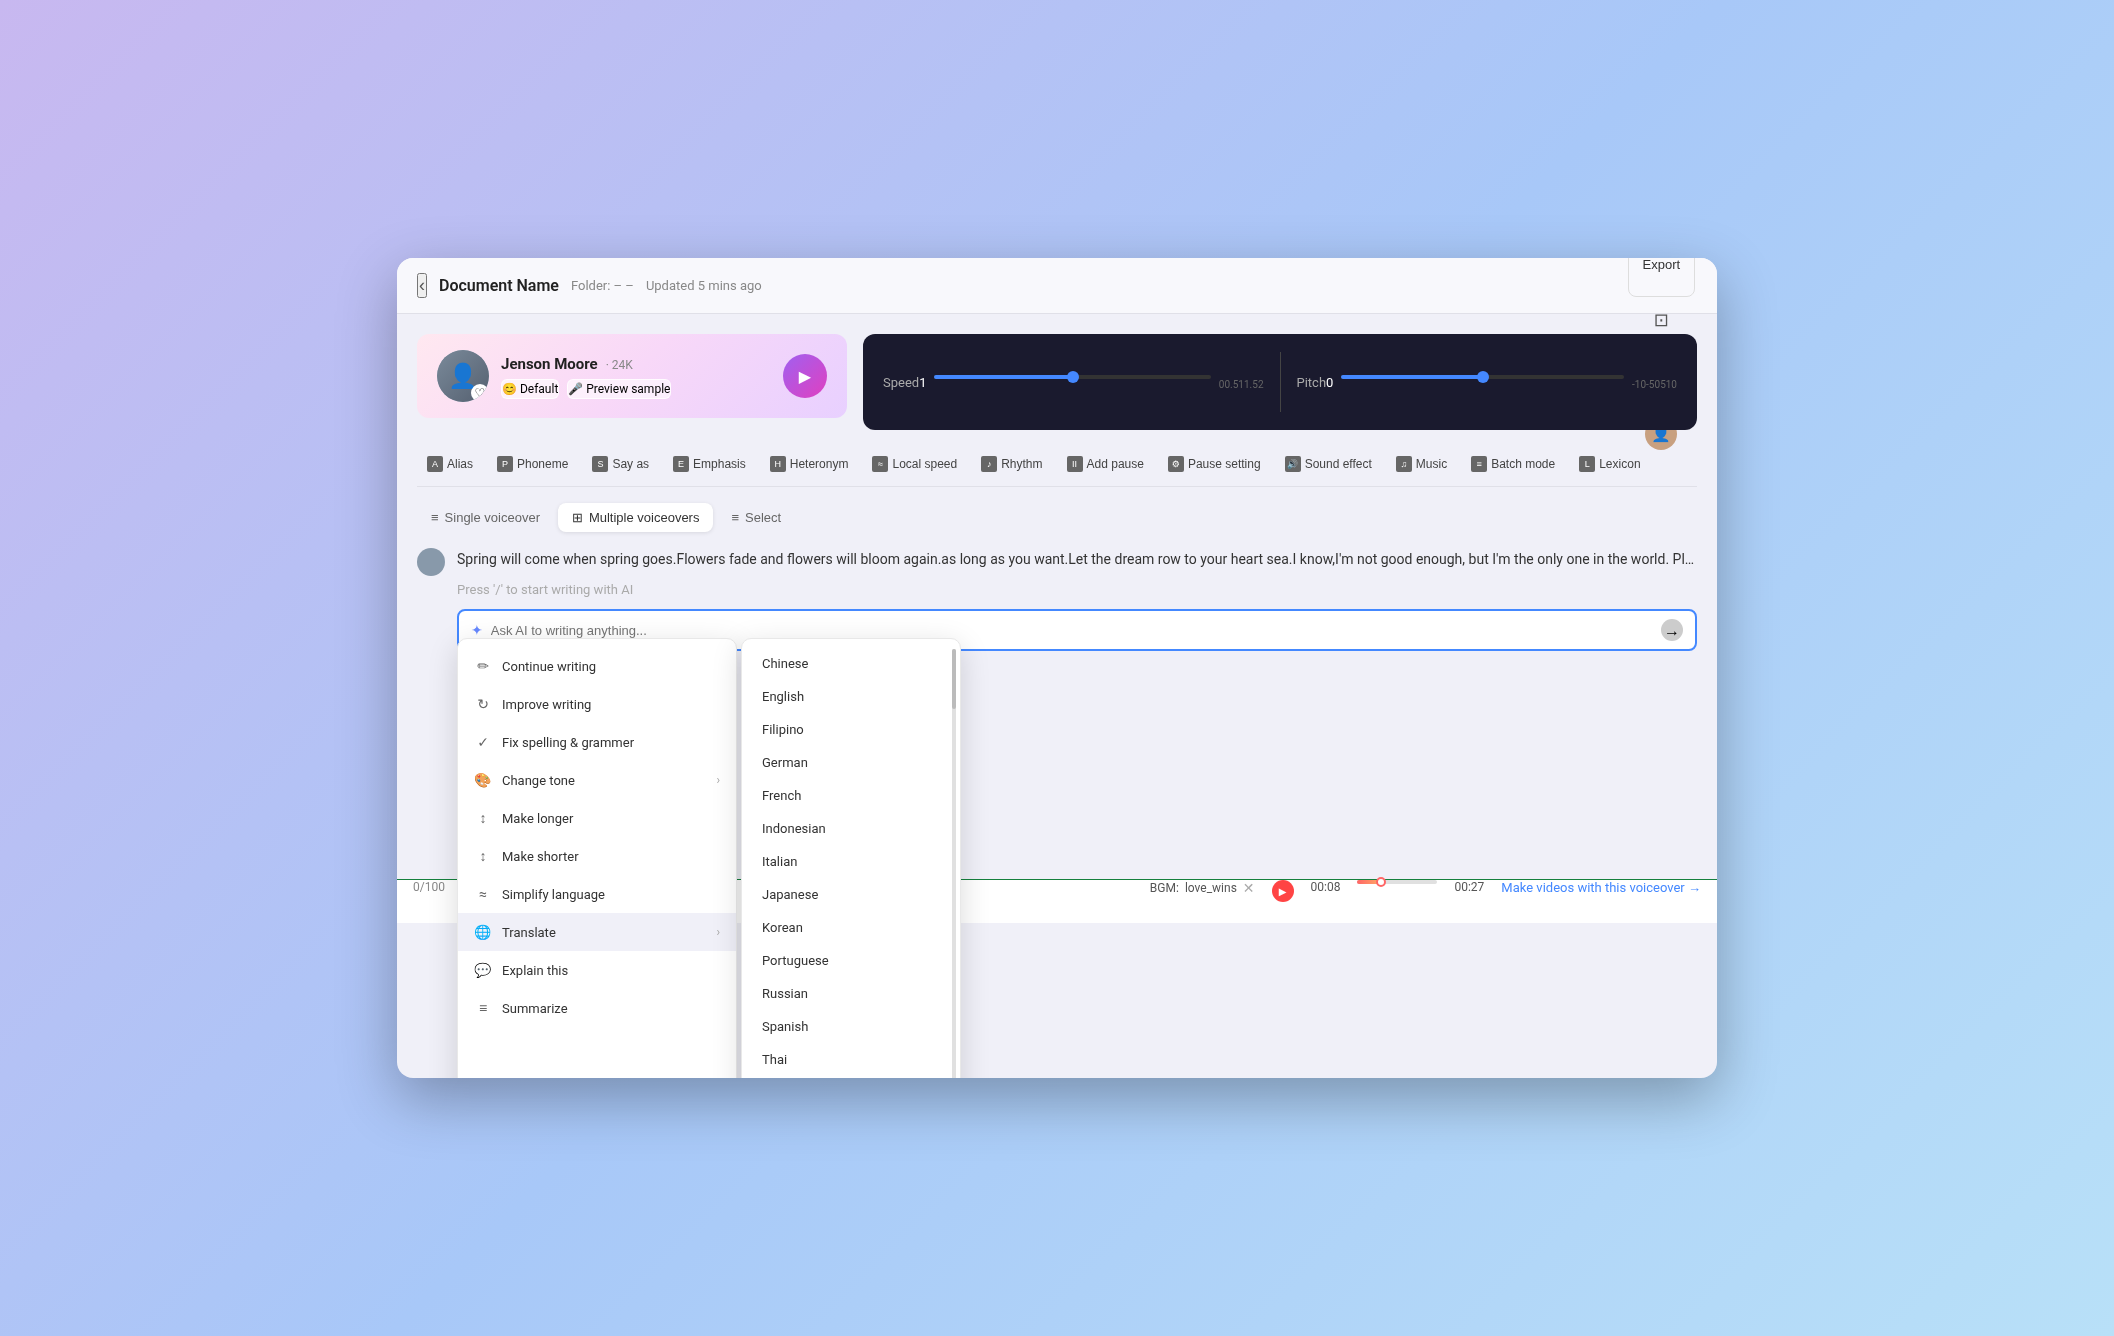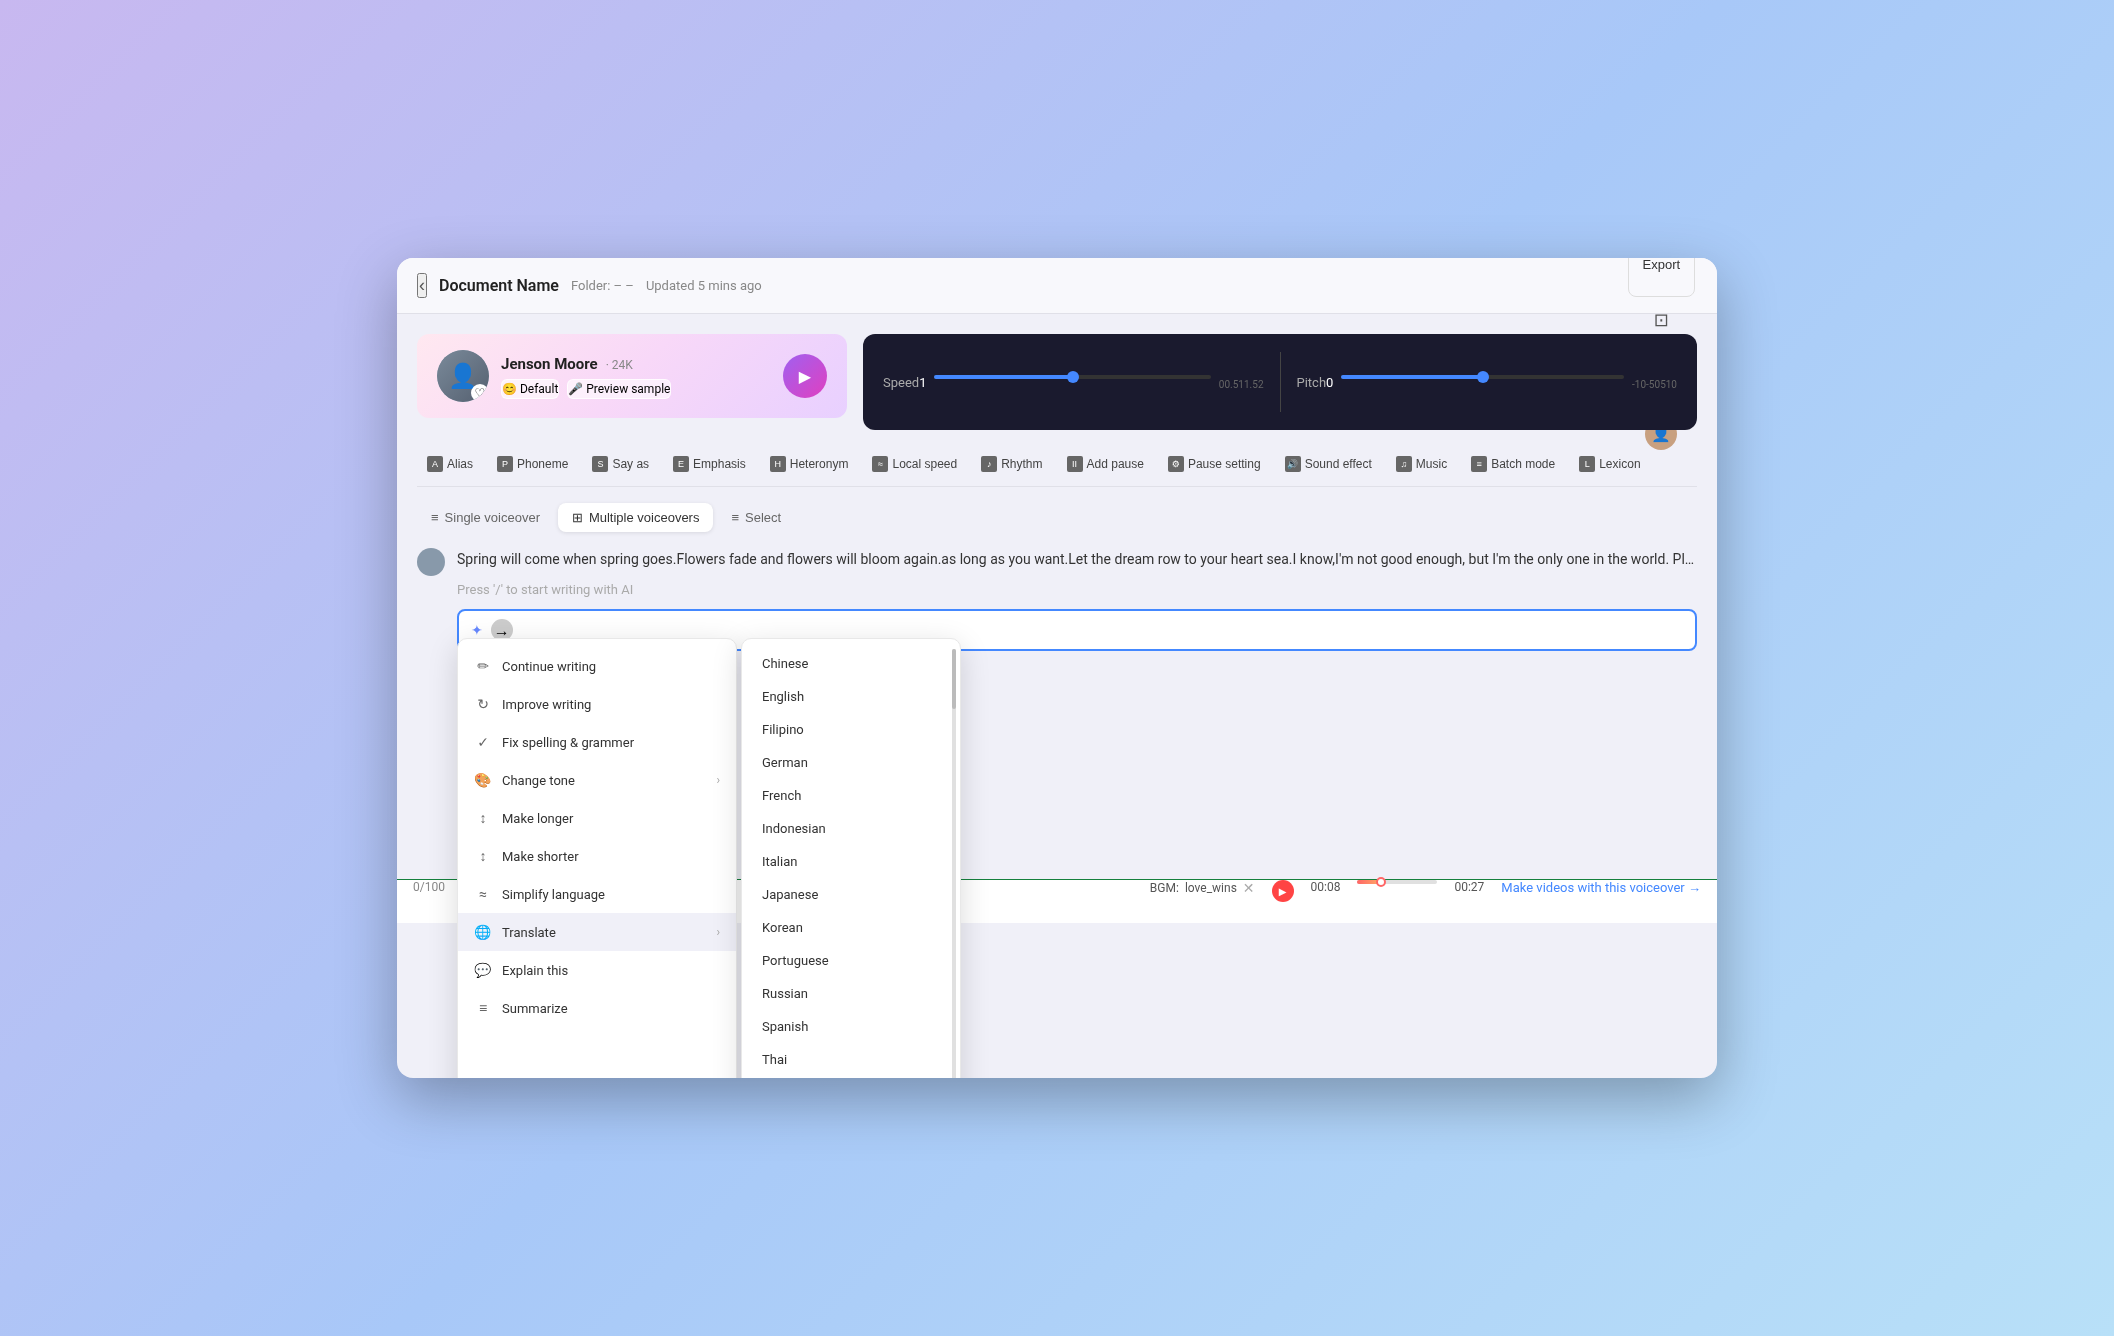--- a/index.html
+++ b/index.html
@@ -669,20 +669,21 @@
       </button>
     </div>
 
     <div class="editor-area">
       <div style="display:inline-block;width:28px;height:28px;border-radius:50%;background:#8899aa;position:absolute;left:0;top:0;"></div>
       <div class="text-content">Spring will come when spring goes.Flowers fade and flowers will bloom again.as long as you want.Let the dream row to your heart sea.I know,I'm not good enough, but I'm the only one in the world. Pl…</div>
       <div class="placeholder-text">Press '/' to start writing with AI</div>
 
       <div class="ai-input-container">
         <span style="color:#6688ff;font-size:14px;">✦</span>
+        <input class="ai-input" placeholder="Ask AI to writing anything..." style="">
         <div style="width:22px;height:22px;background:#ccc;border-radius:50%;display:flex;align-items:center;justify-content:center;cursor:pointer;">→</div>
       </div>
 
       <div class="dropdown-container">
 
         <div class="dropdown-menu">
           <div class="dropdown-item">
             <div class="dropdown-item-left">
               <span class="di-icon">✏</span>
               <span>Continue writing</span>

